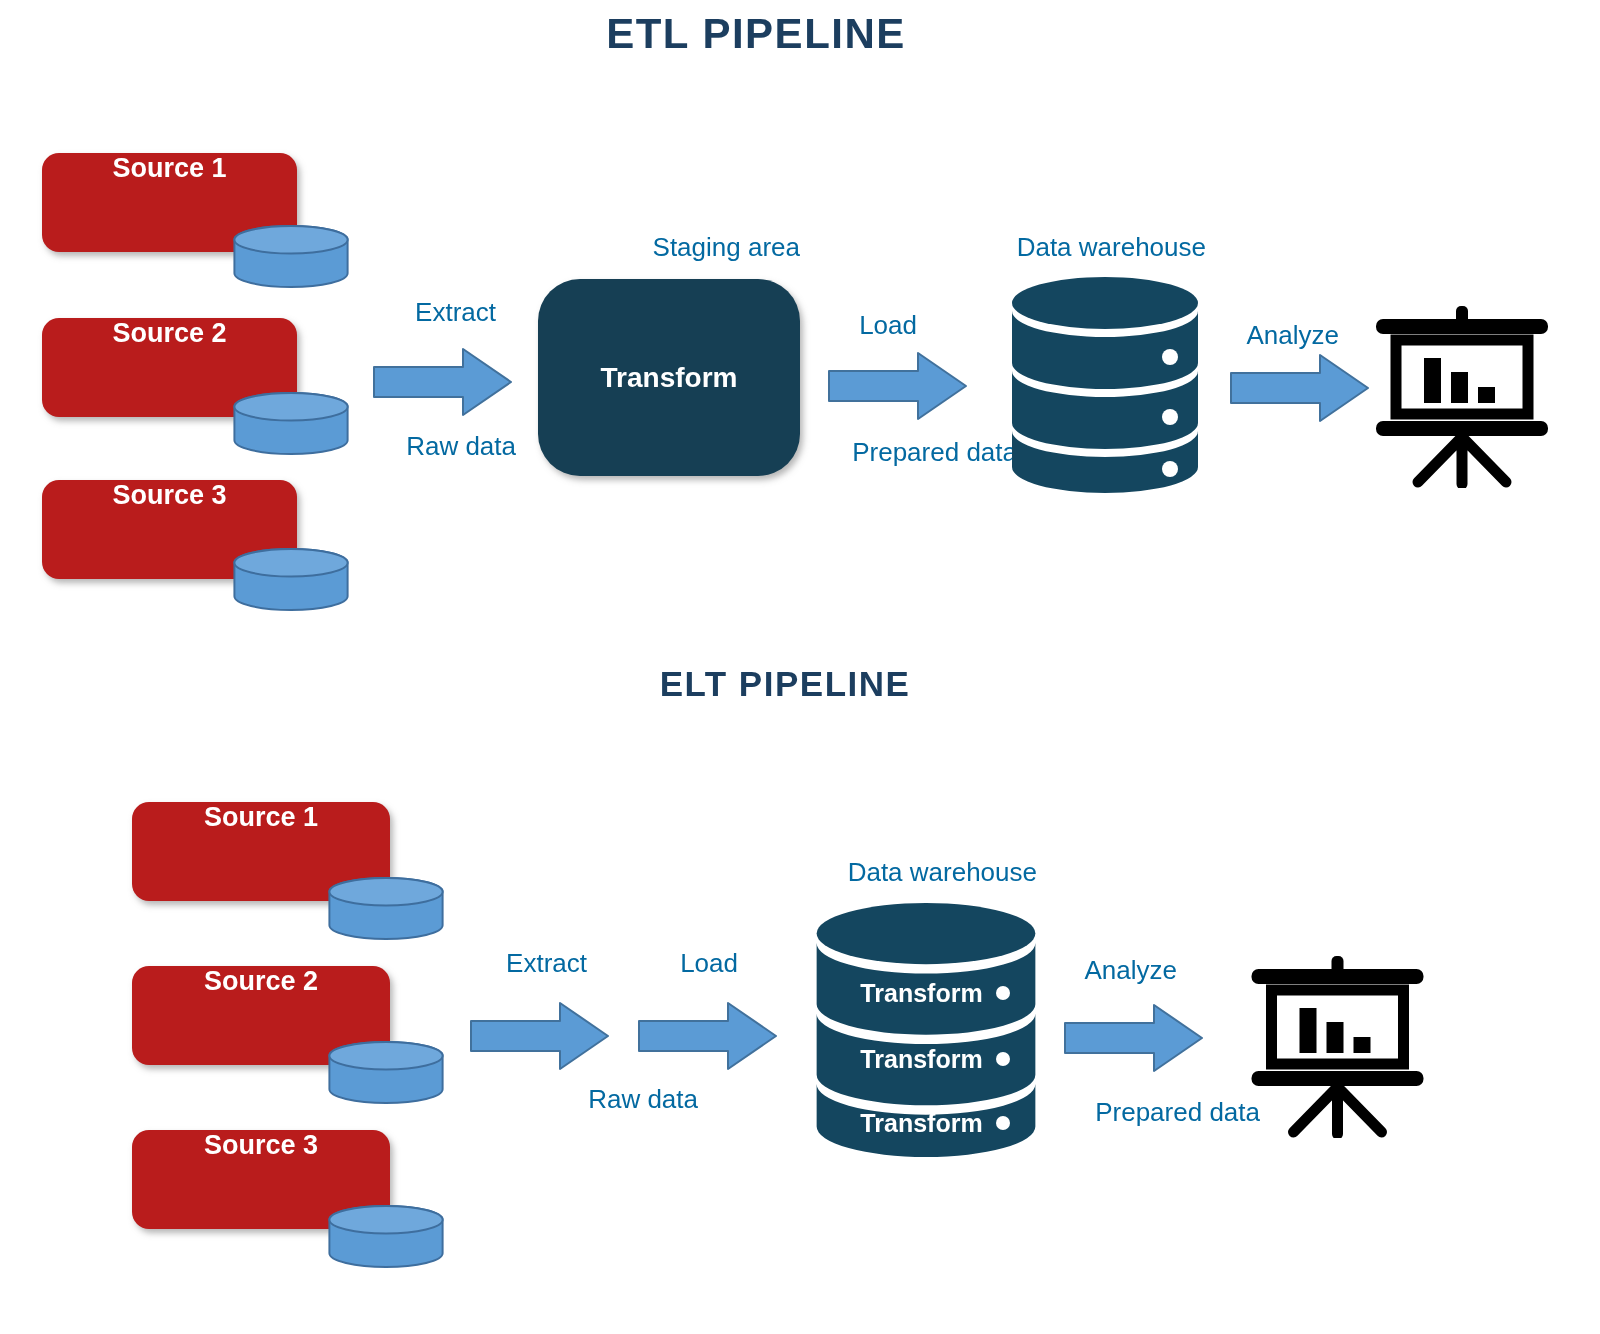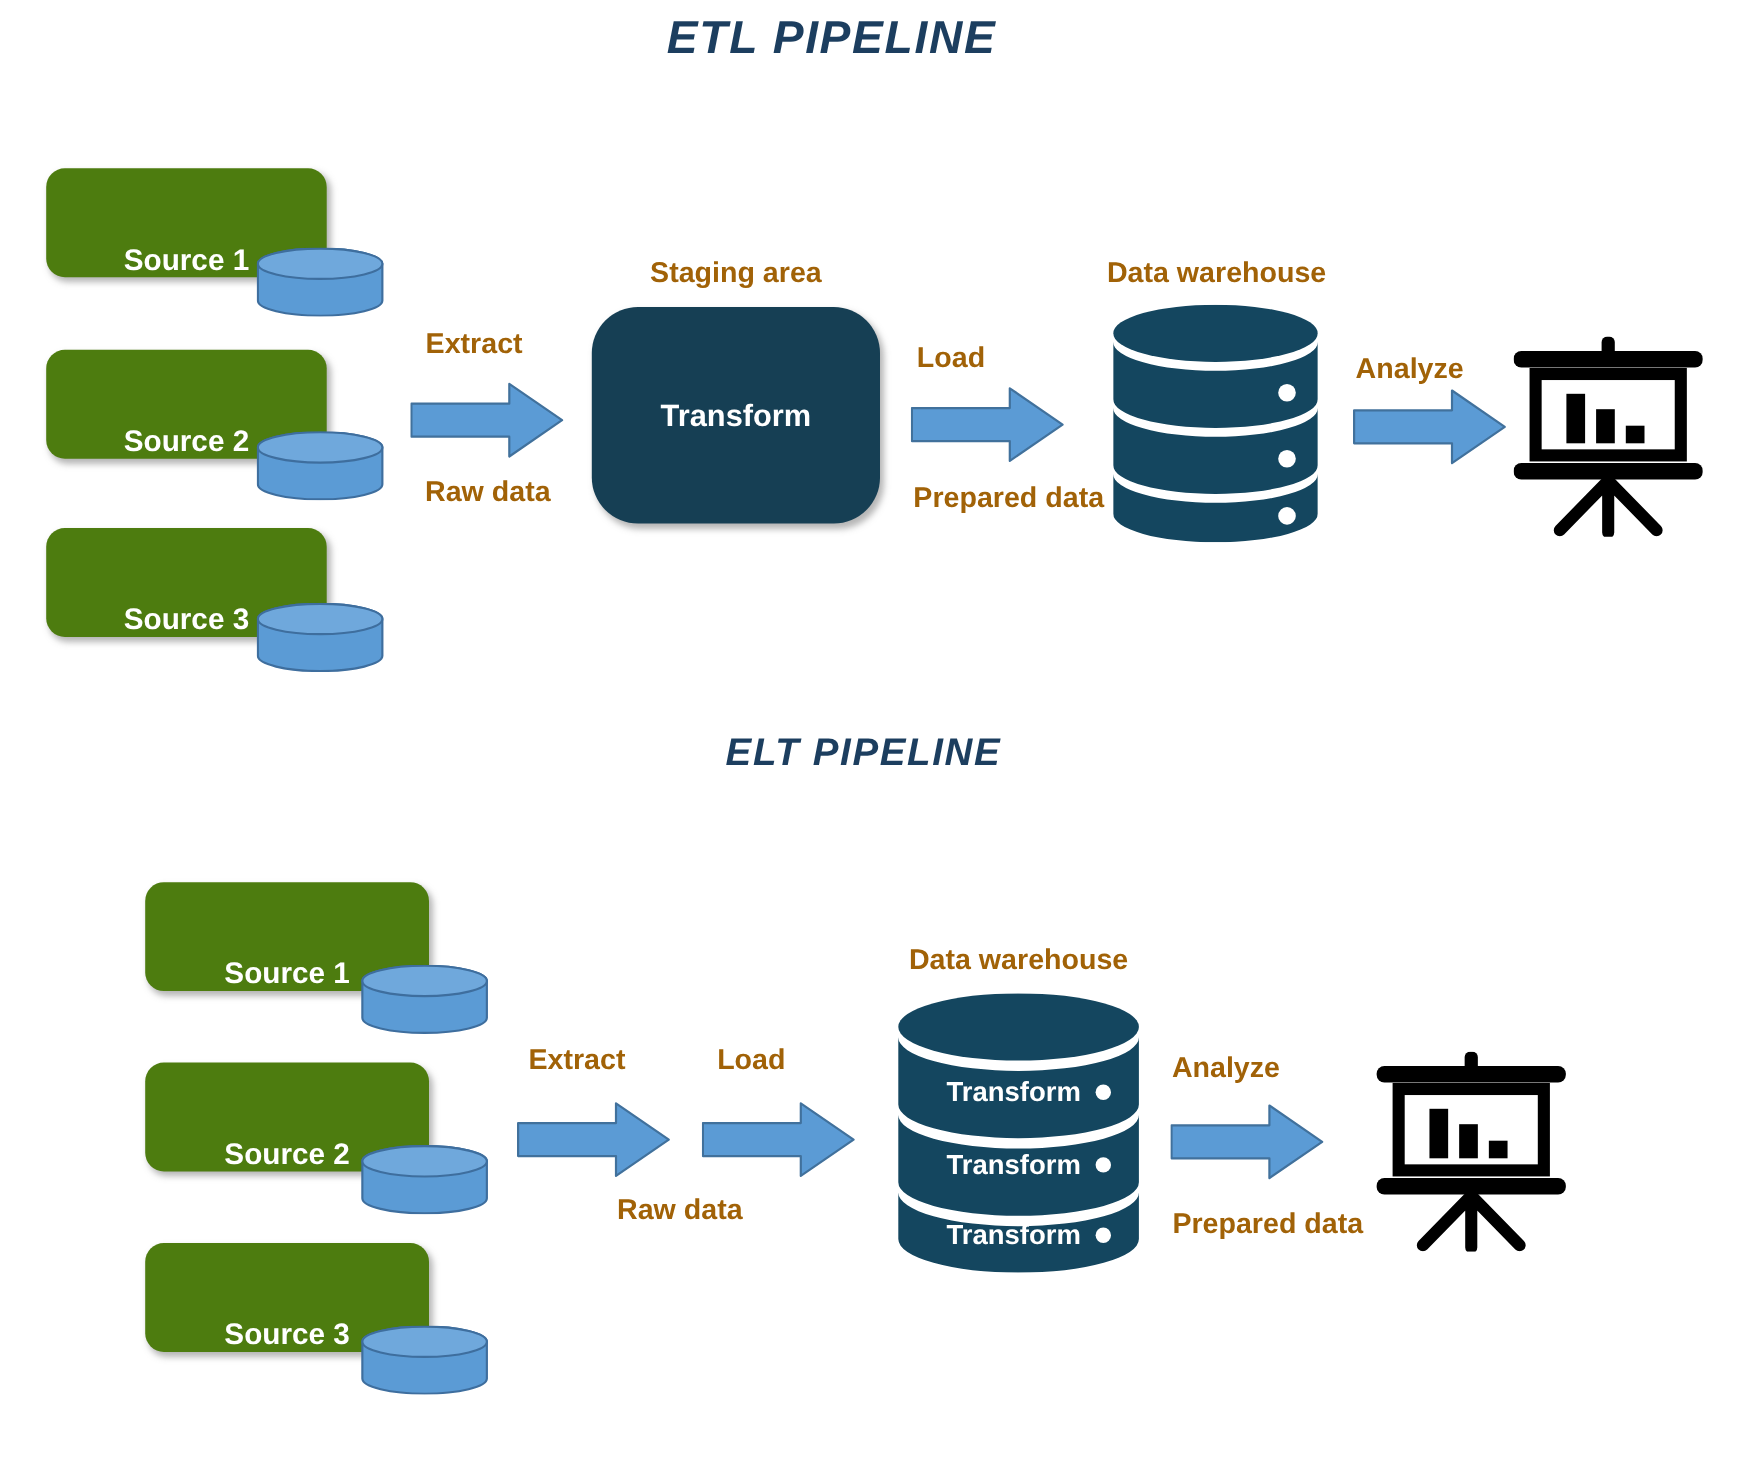--- a/index.html
+++ b/index.html
@@ -2,29 +2,29 @@
 <html><head>
 <meta charset="utf-8">
 <style>
   html,body { margin:0; padding:0; background:#ffffff; }
   .canvas {
     position:relative; width:1600px; height:1334px; background:#ffffff;
     font-family:"Liberation Sans", sans-serif; overflow:hidden;
   }
   .title {
     position:absolute; font-weight:bold; color:#1C3E5F;
-    text-align:center; letter-spacing:1.5px; font-size:42px;font-style:italic;
+    text-align:center; letter-spacing:1.5px; font-size:42px;
   }
   .lbl {
-    position:absolute; font-weight:bold; color:#a16207;
-    font-size:26px; text-align:center; white-space:nowrap;
+    position:absolute; font-weight:normal; color:#0369a1;
+    font-size:26px; text-align:right; white-space:nowrap;
   }
   .src {
-    position:absolute; width:255px; height:99px; background:#4d7c0f;
-    border-radius:17px; display:flex; align-items:flex-end; justify-content:center;
+    position:absolute; width:255px; height:99px; background:#b91c1c;
+    border-radius:17px; display:flex; align-items:flex-start; justify-content:center;
     color:#ffffff; font-size:27px; font-weight:bold;
     box-shadow:3px 4px 6px rgba(110,110,110,0.5);
   }
   .src-elt { width:258px; }
   .stage-box {
     position:absolute; left:538px; top:279px; width:262px; height:197px;
     background:#163F54; border-radius:42px;
     display:flex; align-items:center; justify-content:center;
     color:#ffffff; font-size:28px; font-weight:bold;
     box-shadow:3px 4px 6px rgba(110,110,110,0.5);

